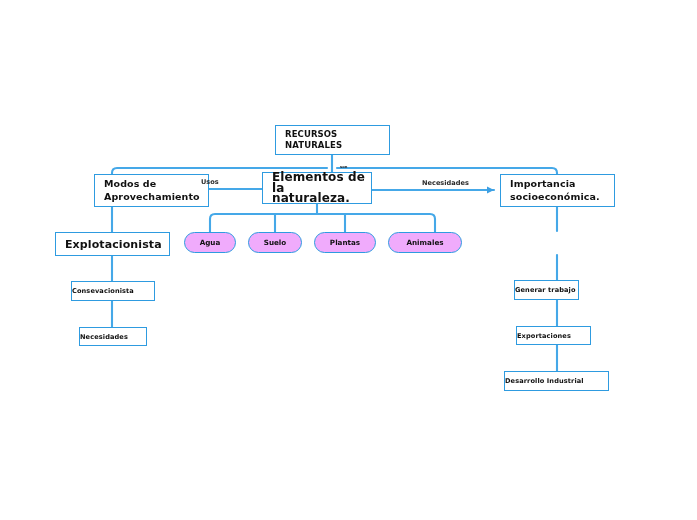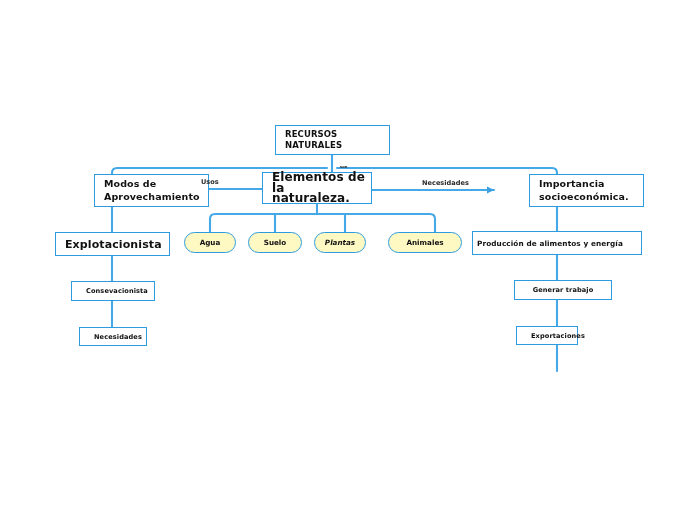--- a/index.html
+++ b/index.html
@@ -52,65 +52,64 @@
 
   
   .n-big {
     font-size: 9.5px;
     line-height: 12.5px;
     padding-left: 9px;
   }
   .n-modos      { left: 55px;  top: 174px; width: 115px; height: 33px; margin-left: 39px; }
   .n-elementos  { left: 262px; top: 172px; width: 110px; height: 32px;
                   font-size: 12px; line-height: 10.5px; font-weight: bold; }
-  .n-importancia{ left: 500px; top: 174px; width: 115px; height: 33px; margin-left: 29px; }
+  .n-importancia{ left: 500px; top: 174px; width: 115px; height: 33px; }
 
   
   .n-explota {
     left: 55px; top: 232px; width: 115px; height: 24px;
     font-size: 11px; padding-left: 9px;
   }
   .n-produccion {
     left: 472px; top: 231px; width: 170px; height: 24px;
     font-size: 7.3px; justify-content: center; padding: 0 4px;
   }
 
   
   .n-small {
     font-size: 6.6px;
     justify-content: center;
-    padding: 0 14px;
-    text-align: center;
+    padding: 0 0;
   }
   .n-conseva   { left: 71px;  top: 281px; width: 84px; height: 20px; }
   .n-sustent   { left: 79px;  top: 327px; width: 68px; height: 19px; }
-  .n-generar   { left: 514px; top: 280px; width: 98px; height: 20px; }
-  .n-exporta   { left: 516px; top: 326px; width: 62px; height: 19px; }
+  .n-generar   { left: 514px; top: 280px; width: 65px; height: 20px; }
+  .n-exporta   { left: 516px; top: 326px; width: 75px; height: 19px; }
   .n-desarrollo{ left: 504px; top: 371px; width: 105px; height: 20px; }
 
   
   .pill {
     position: absolute;
     box-sizing: border-box;
-    background: #fef9c3;
+    background: #f0abfc;
     border: 1.4px solid #2E9BE0;
     border-radius: 11px;
     display: flex;
     align-items: center;
     justify-content: center;
     font-size: 7.2px;
     font-weight: bold;
     color: #111111;
     height: 21px;
     top: 232px;
     z-index: 3;
   }
   .p-agua    { left: 184px; width: 52px; }
   .p-suelo   { left: 248px; width: 54px; }
-  .p-plantas { left: 314px; width: 52px; font-style: italic; }
+  .p-plantas { left: 314px; width: 62px; }
   .p-animales{ left: 388px; width: 74px; }
 
   
   .edge-label {
     position: absolute;
     font-weight: bold;
     color: #2b2b2b;
     z-index: 4;
     white-space: nowrap;
   }
@@ -192,23 +191,23 @@
     <span>Plantas</span>
   </div>
   <div class="pill p-animales">
     <span>Animales</span>
   </div>
 
   <div class="node n-big n-importancia">
     <span class="txt">Importancia
 socioeconómica.</span>
   </div>
-  <div class="node n-produccion">
-    <span class="txt">Producción de alimentos y energía</span>
-  </div>
   <div class="node n-small n-generar">
     <span class="txt">Generar trabajo</span>
   </div>
   <div class="node n-small n-exporta">
     <span class="txt">Exportaciones</span>
   </div>
+  <div class="node n-small n-desarrollo">
+    <span class="txt">Desarrollo Industrial</span>
+  </div>
 
 </div>
 
 </body></html>

